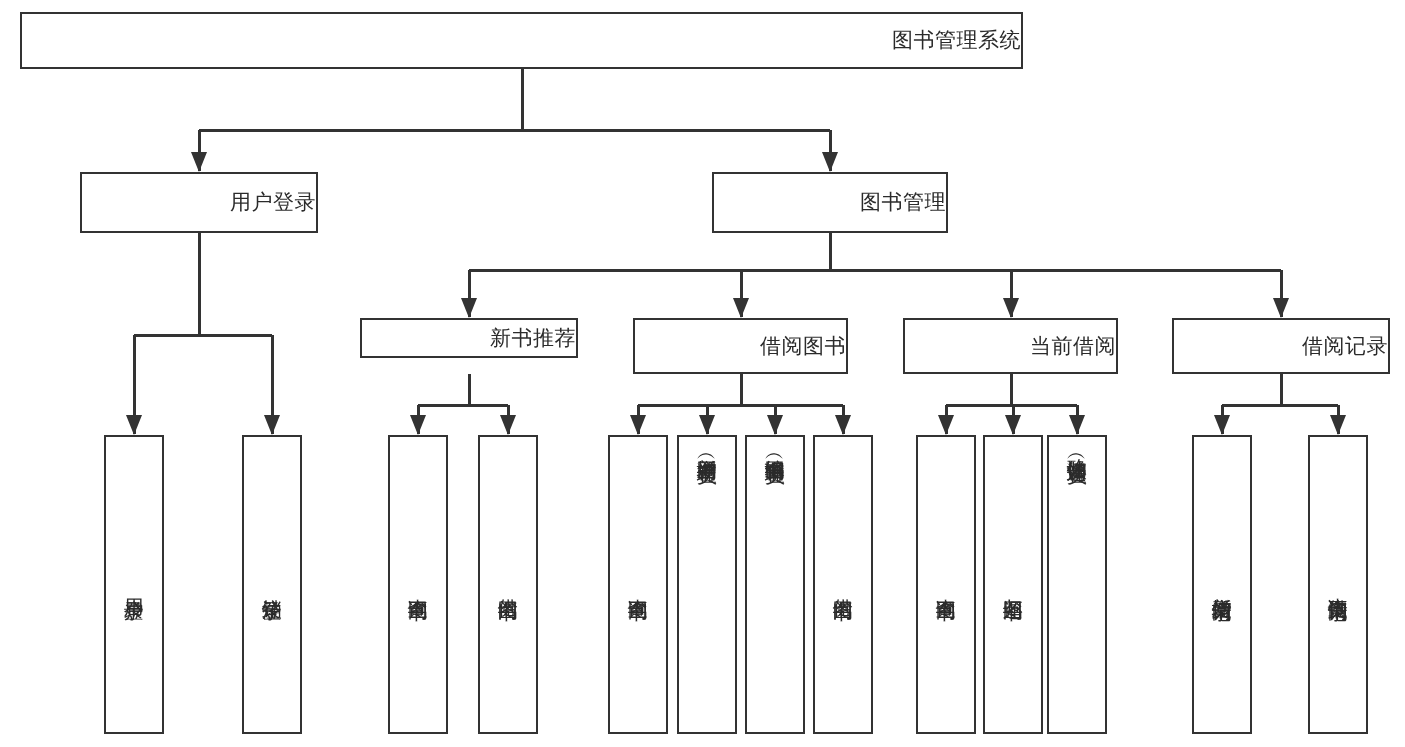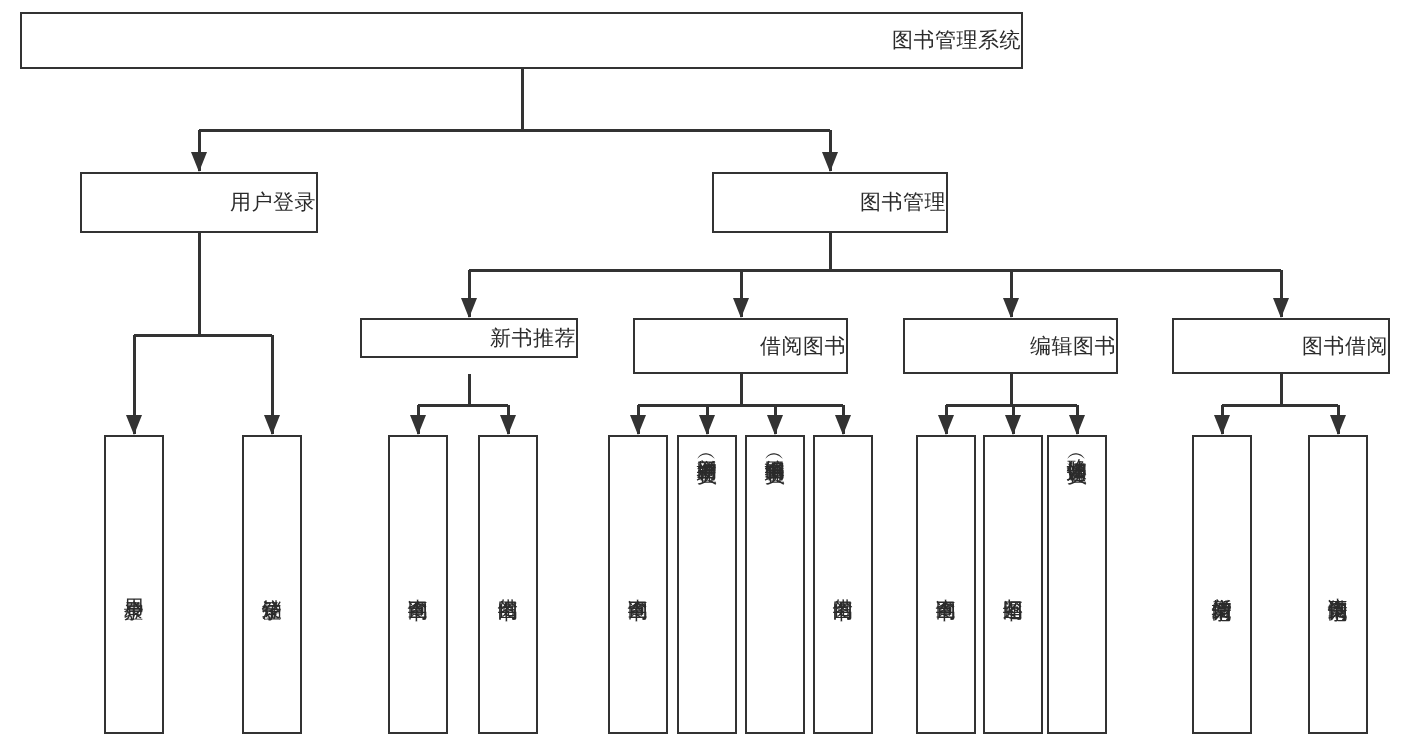--- a/index.html
+++ b/index.html
@@ -139,24 +139,24 @@
       <div class="node-box" style="left: 712px; top: 172px; width: 236px; height: 61px;">
         <span class="node-label">图书管理</span>
       </div>
       <div class="node-box" style="left: 360px; top: 318px; width: 218px; height: 40px;">
         <span class="node-label">新书推荐</span>
       </div>
       <div class="node-box" style="left: 633px; top: 318px; width: 215px; height: 56px;">
         <span class="node-label">借阅图书</span>
       </div>
       <div class="node-box" style="left: 903px; top: 318px; width: 215px; height: 56px;">
-        <span class="node-label">编辑图书</span>
+        <span class="node-label">当前借阅</span>
       </div>
       <div class="node-box" style="left: 1172px; top: 318px; width: 218px; height: 56px;">
-        <span class="node-label">图书借阅</span>
+        <span class="node-label">借阅记录</span>
       </div>
       <div class="node-box vertical centered" style="left: 104px; top: 435px; width: 60px; height: 299px;">
         <span class="node-label">用户登录</span>
       </div>
       <div class="node-box vertical centered" style="left: 242px; top: 435px; width: 60px; height: 299px;">
         <span class="node-label">注销登录</span>
       </div>
       <div class="node-box vertical centered" style="left: 388px; top: 435px; width: 60px; height: 299px;">
         <span class="node-label">查询图书</span>
       </div>

